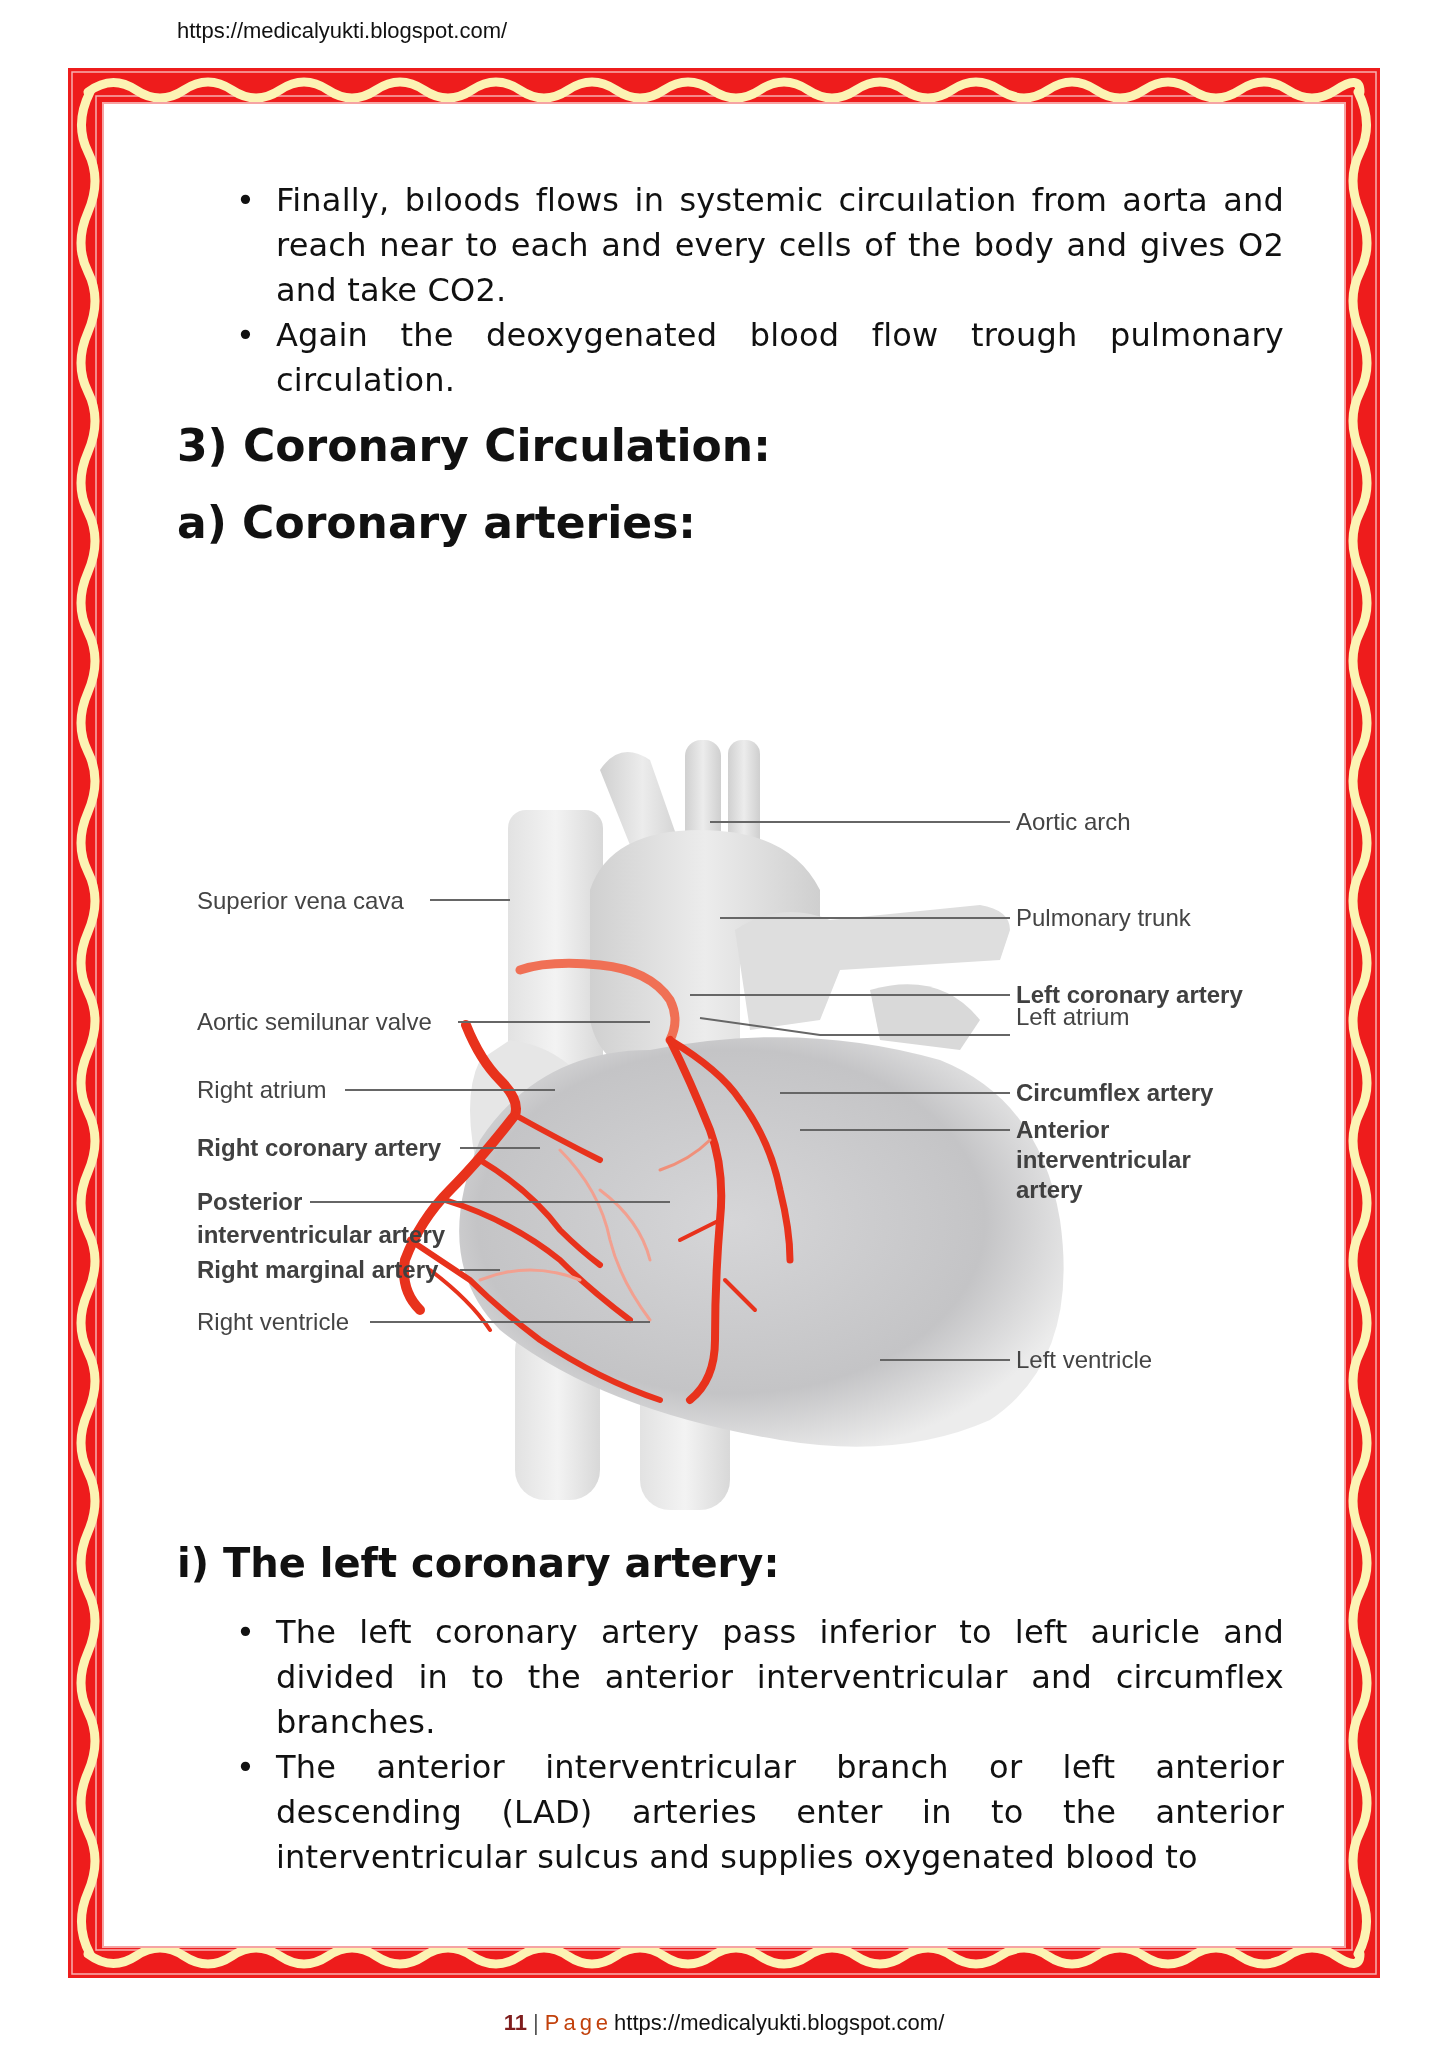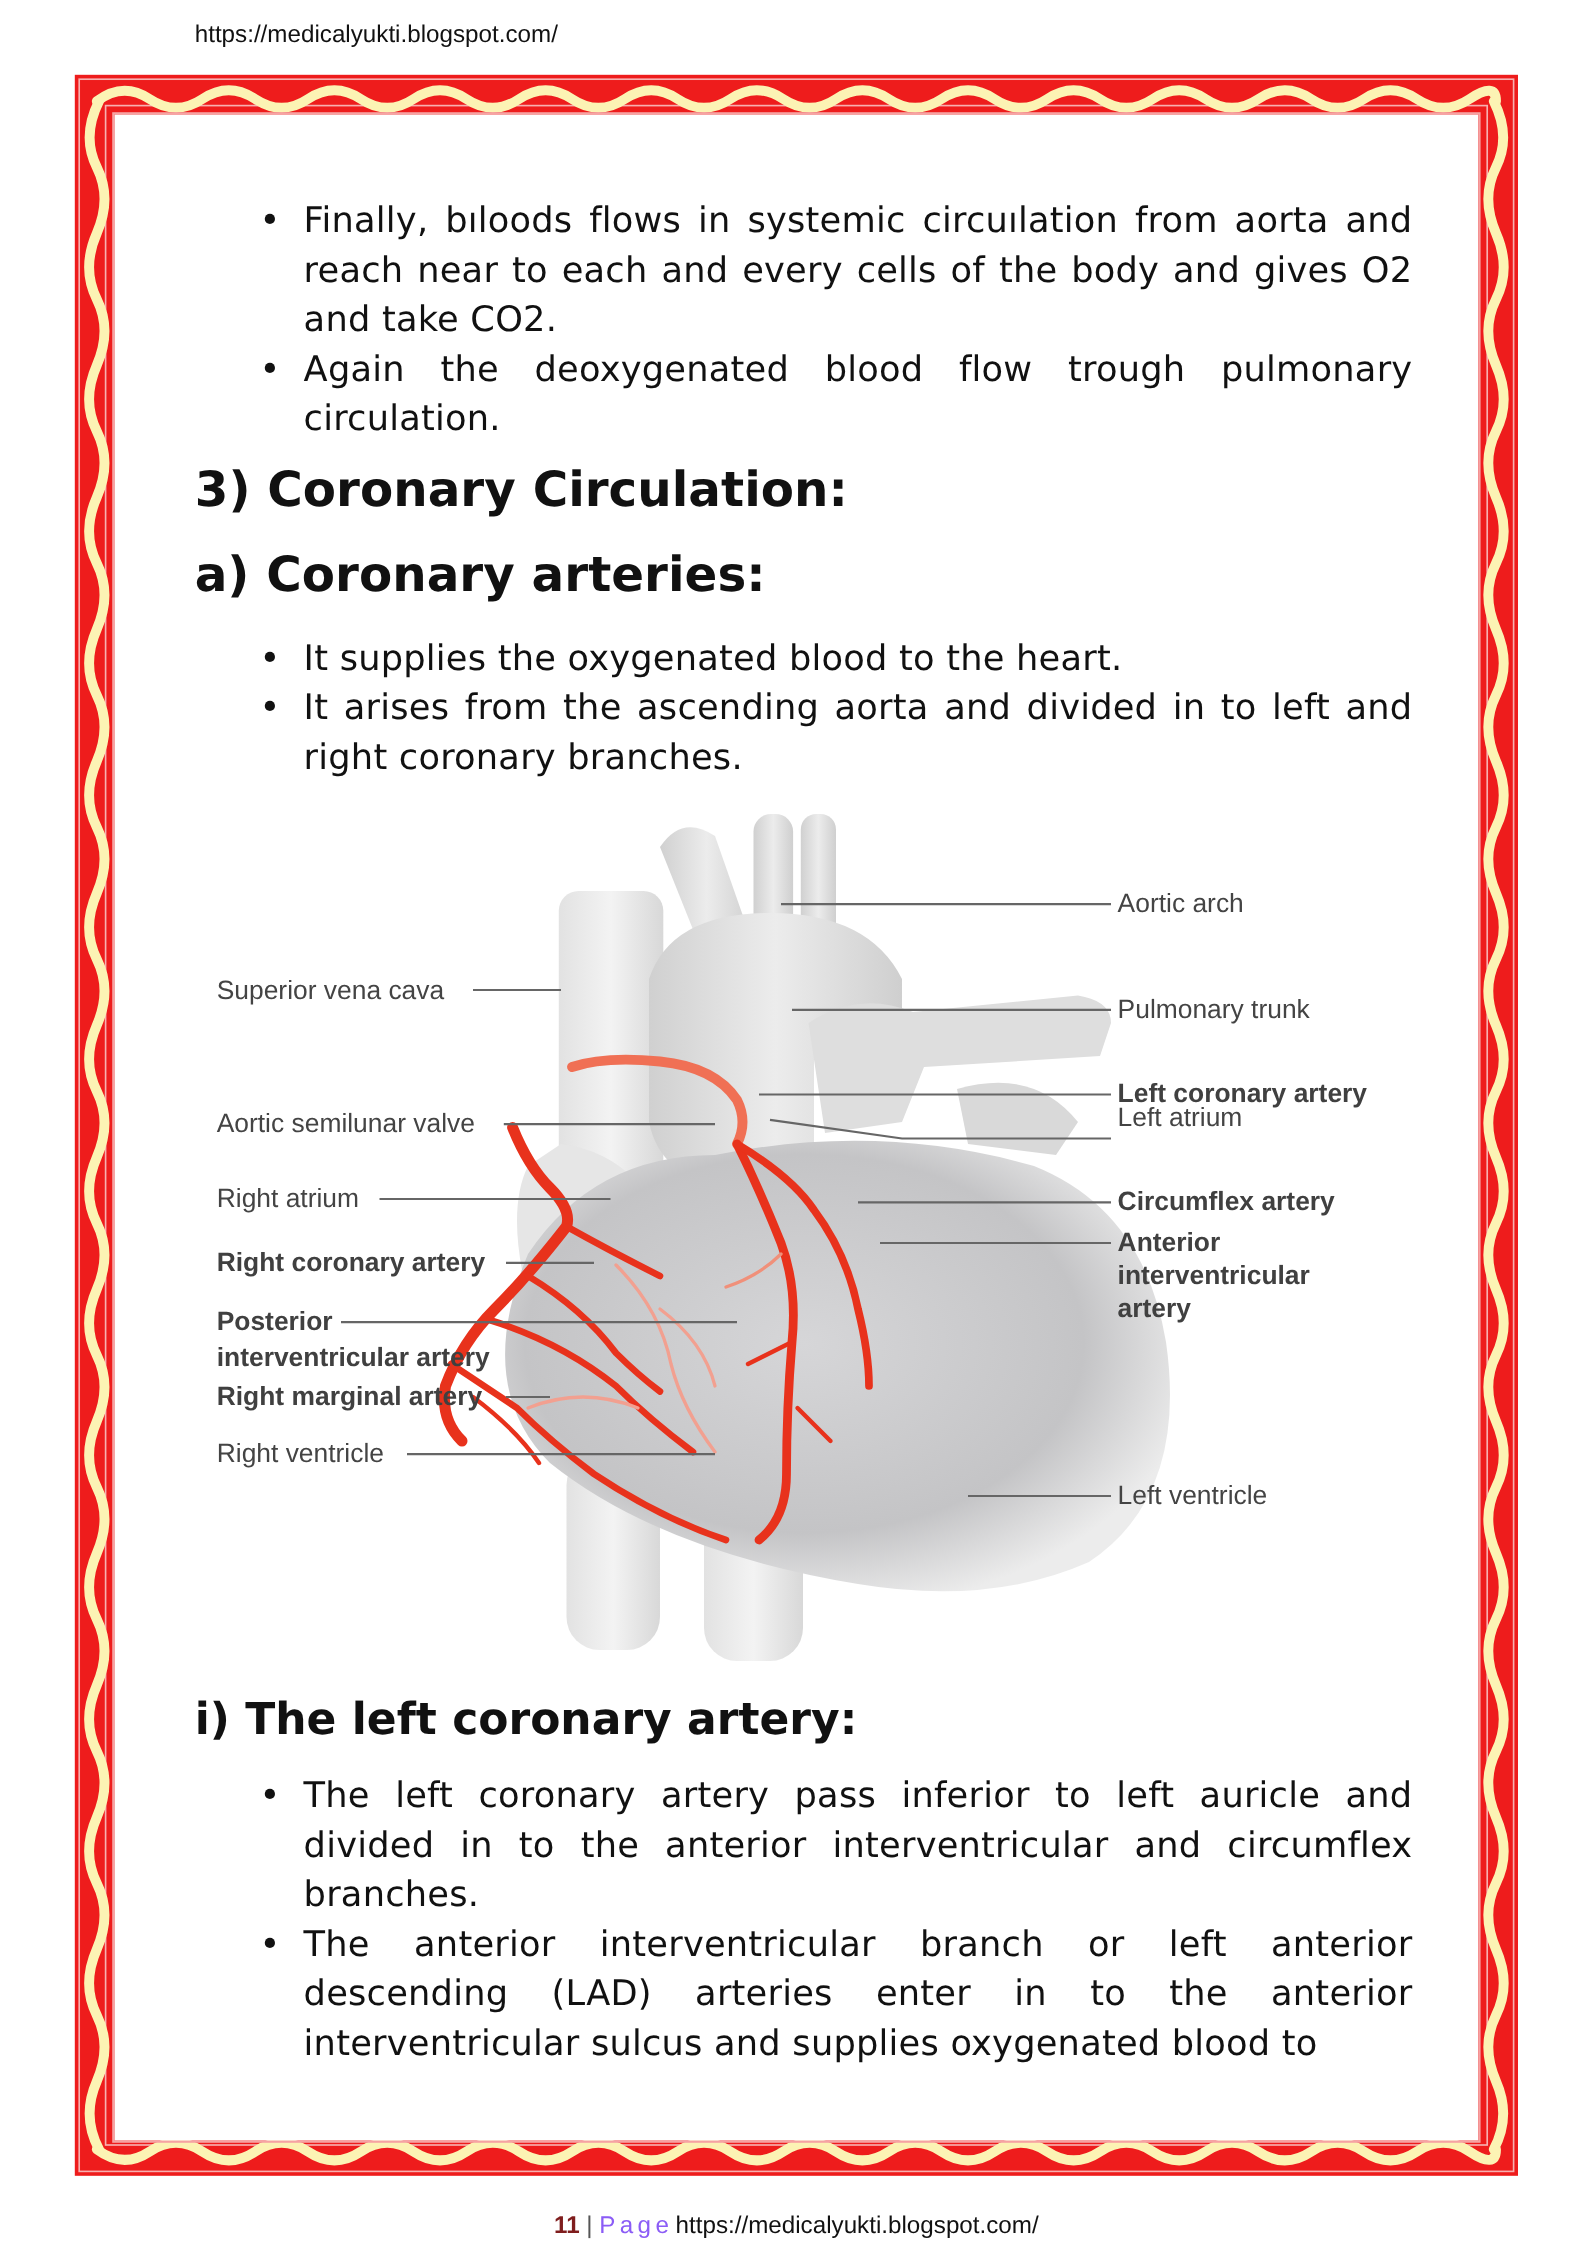--- a/index.html
+++ b/index.html
@@ -19,21 +19,21 @@
   .h2 { position: absolute; left: 177px; font-size: 44px; font-weight: bold; margin: 0; }
   .h3 { position: absolute; left: 177px; font-size: 40px; font-weight: bold; margin: 0; }
   .figure { position: absolute; left: 180px; top: 720px; width: 1100px; height: 800px; }
   .lbl { position: absolute; font-family: "Liberation Sans", sans-serif; font-size: 24px; color: #444;
          white-space: nowrap; line-height: 28px; }
   .lbl.b { font-weight: bold; color: #404040; }
   .footer { position: absolute; top: 2010px; left: 0; width: 1448px; text-align: center;
             font-family: "Liberation Sans", sans-serif; font-size: 22px; }
   .footer .num { font-weight: bold; color: #7f1d1d; }
   .footer .sep { color: #555; margin: 0 6px; }
-  .footer .pg { color: #8b5cf6; letter-spacing: 4px; margin-right: 2px; }
+  .footer .pg { color: #c2410c; letter-spacing: 4px; margin-right: 2px; }
 </style>
 </head>
 <body>
 
 <div class="header-url">https://medicalyukti.blogspot.com/</div>
 
 <div class="frame">
   <svg class="wave" width="1312" height="1910" viewBox="0 0 1312 1910">
     <rect x="4" y="4" width="1304" height="1902" fill="none" stroke="#f7b0b0" stroke-width="1.5"></rect>
     <rect x="28" y="28" width="1256" height="1854" fill="none" stroke="#f7b0b0" stroke-width="1.5"></rect>
@@ -52,24 +52,20 @@
 <div class="content">
 
   <ul class="bullets" style="top:178px;">
     <li>Finally, bıloods flows in systemic circuılation from aorta and reach near to each and every cells of the body and gives O2 and take CO2.</li>
     <li>Again the deoxygenated blood flow trough pulmonary circulation.</li>
   </ul>
 
   <h2 class="h2" style="top:420px;">3) Coronary Circulation:</h2>
   <h2 class="h2" style="top:497px;">a) Coronary arteries:</h2>
 
-  <ul class="bullets" style="top:576px;">
-    <li>It supplies the oxygenated blood to the heart.</li>
-    <li>It arises from the ascending aorta and divided in to left and right coronary branches.</li>
-  </ul>
 
   <div class="figure">
     <svg width="1100" height="800" viewBox="0 0 1100 800">
       <defs>
         <linearGradient id="gv" x1="0" x2="1" y1="0" y2="0">
           <stop offset="0" stop-color="#e2e2e2"></stop>
             <stop offset="0.5" stop-color="#f3f3f3"></stop>
             <stop offset="1" stop-color="#d8d8d8"></stop>
         </linearGradient>
         <radialGradient id="gh" cx="0.45" cy="0.45" r="0.6">

